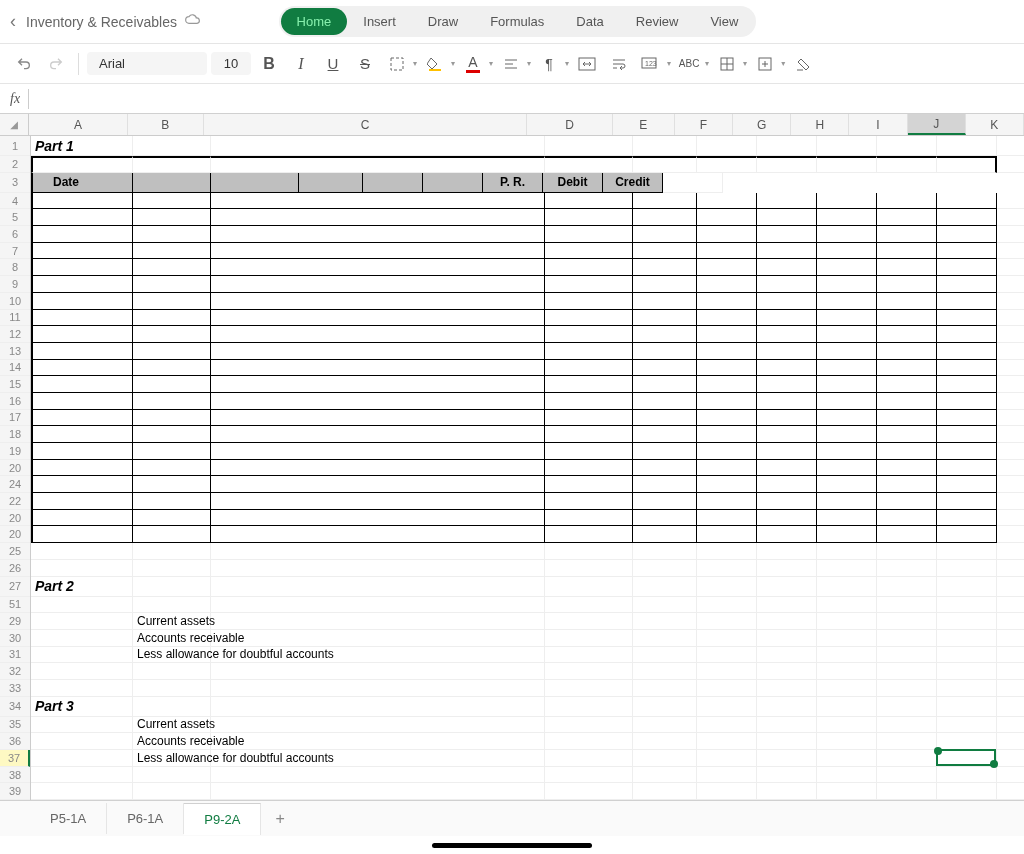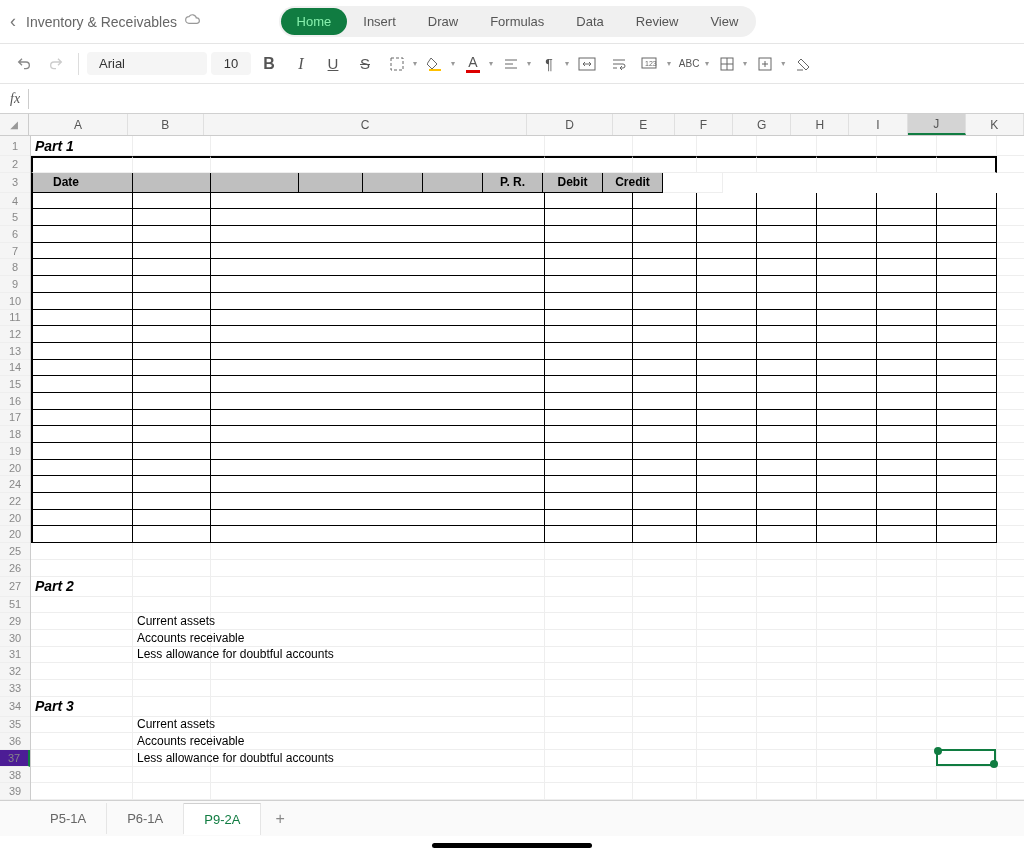--- a/index.html
+++ b/index.html
@@ -29,21 +29,21 @@
   .sheet-area { position: relative; overflow: hidden; }
   
   .col-headers { display: flex; height: 22px; background: #f5f5f5; border-bottom: 1px solid #ccc; }
   .corner-cell { width: 30px; background: #f5f5f5; border-right: 1px solid #ccc; display: flex; align-items: center; justify-content: center; font-size: 10px; color: #999; }
   .col-hdr { display: flex; align-items: center; justify-content: center; border-right: 1px solid #e0e0e0; color: #555; font-size: 12px; cursor: pointer; }
   .col-hdr.selected { background: #d4d4d4; border-bottom: 2px solid #107c41; }
   
   .grid-body { display: flex; }
   .row-headers { display: flex; flex-direction: column; background: #f5f5f5; border-right: 1px solid #ccc; }
   .row-hdr { width: 30px; display: flex; align-items: center; justify-content: center; color: #888; font-size: 11px; border-bottom: 1px solid #eee; cursor: pointer; }
-  .row-hdr.selected { background: #4c1d95; border-right: 2px solid #107c41; }
+  .row-hdr.selected { background: #fef9c3; border-right: 2px solid #107c41; }
   
   .cells { position: relative; }
   .row { display: flex; }
   .cell { border-right: 1px solid #eee; border-bottom: 1px solid #eee; display: flex; align-items: center; padding: 0 4px; overflow: visible; white-space: nowrap; font-size: 12px; color: #000; }
   
   .bold-italic { font-weight: bold; font-style: italic; font-size: 14px; }
   
   .ledger-border-top { border-top: 2px solid #000; }
   .ledger-border-bottom { border-bottom: 2px solid #000 !important; }
   .ledger-border-left { border-left: 2px solid #000; }

